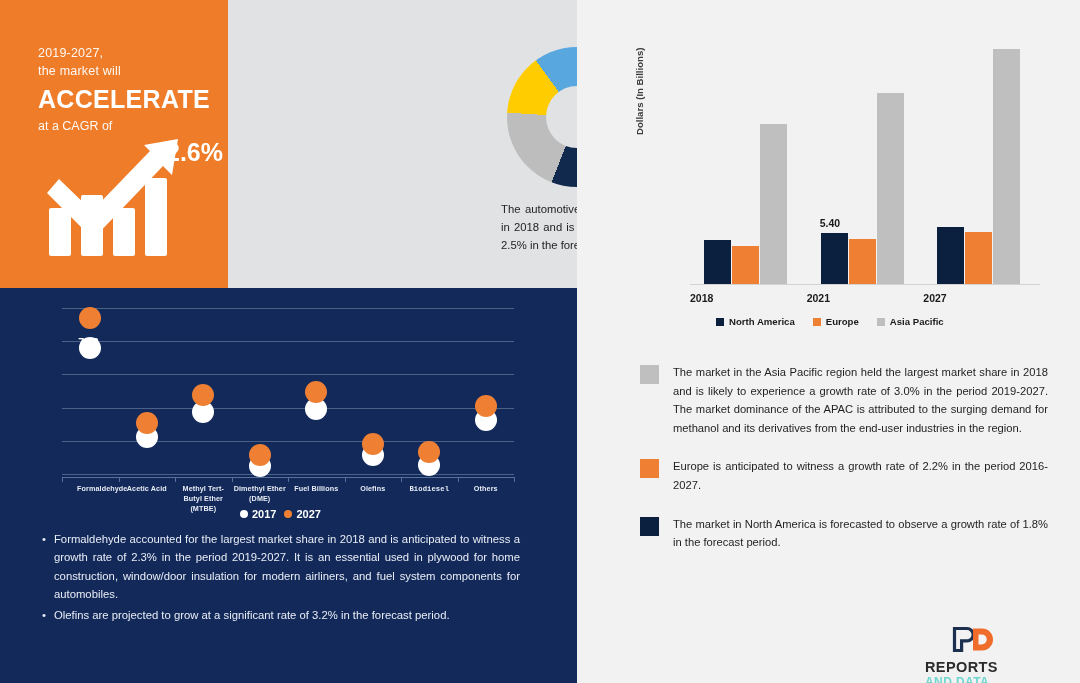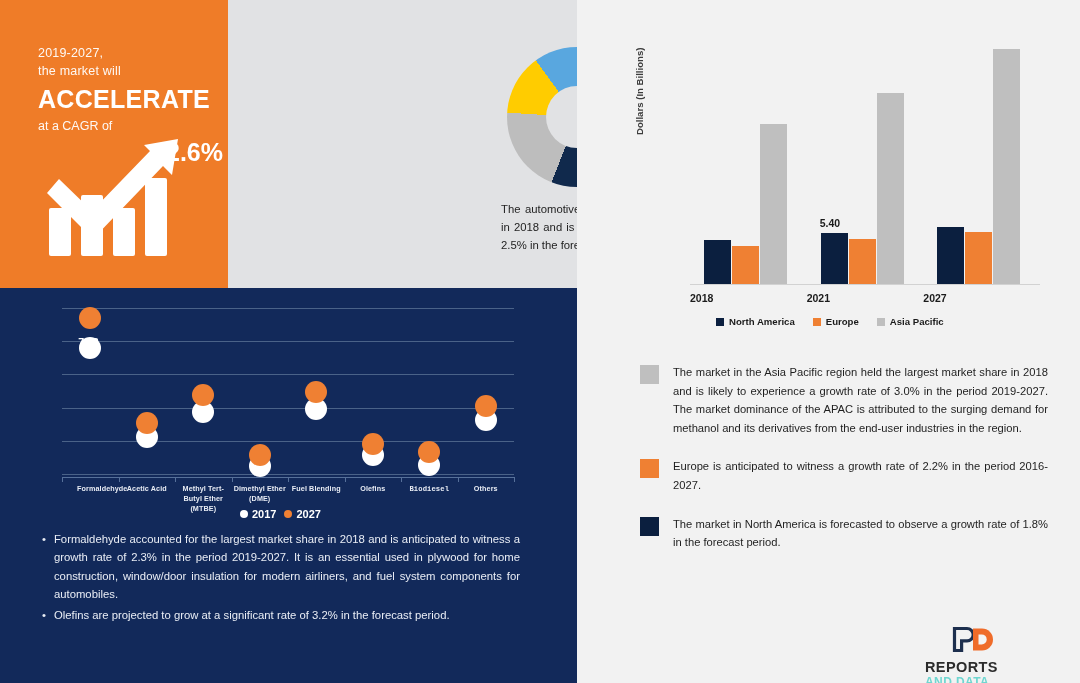--- a/index.html
+++ b/index.html
@@ -178,21 +178,21 @@
       <div class="dot y2017" style="left: 412.75px; top: 104.129px;"></div>
       <div class="dot y2027" style="left: 412.75px; top: 90.2581px;"></div>
       <div class="dotlabel" style="left: 16.25px; top: 31px;">7.62</div>
     </div>
   <div class="axis-line"></div>
   <div class="catlabels" id="catlabels">
       <div class="cat" style="left: 16px; width: 56.5px;">Formaldehyde</div>
       <div class="cat" style="left: 60.5px; width: 56.5px;">Acetic Acid</div>
       <div class="cat" style="left: 117px; width: 56.5px;">Methyl Tert-Butyl Ether (MTBE)</div>
       <div class="cat" style="left: 173.5px; width: 56.5px;">Dimethyl Ether (DME)</div>
-      <div class="cat" style="left: 230px; width: 56.5px;">Fuel Blending</div>
+      <div class="cat" style="left: 230px; width: 56.5px;">Fuel Billions</div>
       <div class="cat" style="left: 286.5px; width: 56.5px;">Olefins</div>
       <div class="cat" style="left: 343px; width: 56.5px; font-family: Liberation Mono, monospace;">Biodiesel</div>
       <div class="cat" style="left: 399.5px; width: 56.5px;">Others</div>
     </div>
 
   <div class="dotlegend" id="dotlegend">
       <div class="dl-item">
         <span class="dl-dot" style="background: rgb(255, 255, 255);"></span>
         <span>2017</span>
       </div>

